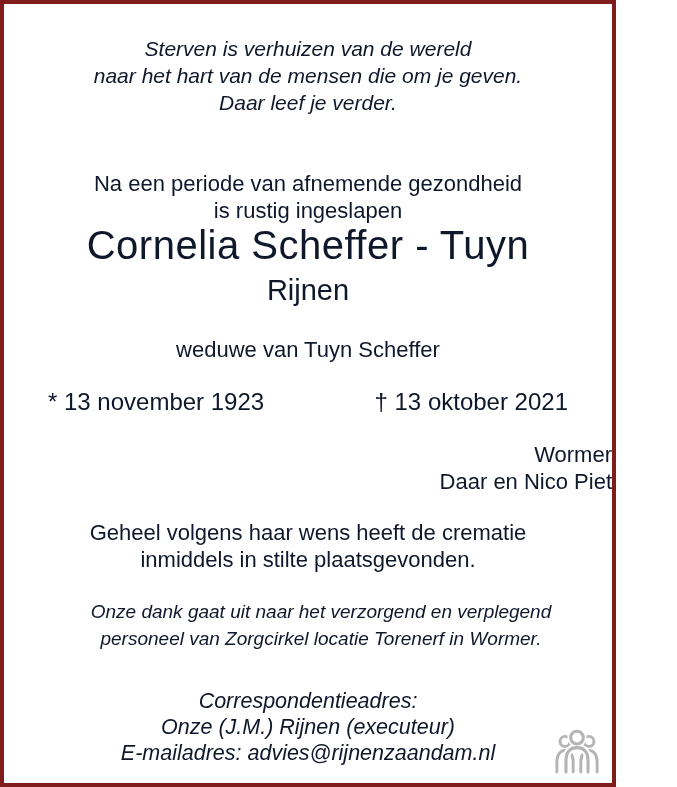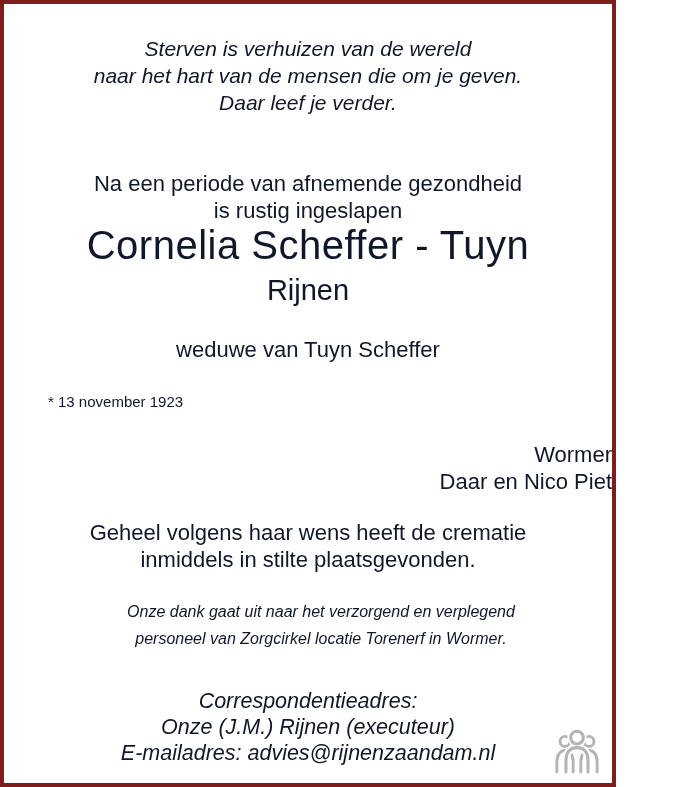--- a/index.html
+++ b/index.html
@@ -53,38 +53,38 @@
   .relation {
     top: 332px;
     font-size: 22px;
     line-height: 27px;
   }
   .dates {
     top: 384px;
     display: flex;
     justify-content: space-between;
     padding: 0 44px;
-    font-size: 15px;
+    font-size: 24px;
     line-height: 28px;
   }
   .family {
     top: 437px;
     font-size: 22px;
     line-height: 27px;
     text-align: right;
   }
   .cremation {
     top: 515px;
     font-size: 22px;
     line-height: 27px;
   }
   .thanks {
     top: 594px;
     font-style: italic;
-    font-size: 16px;
+    font-size: 19px;
     line-height: 27px;
     padding-left: 26px;
   }
   .correspondence {
     top: 684px;
     font-style: italic;
     font-size: 21.5px;
     line-height: 26px;
   }
   .logo {
@@ -118,20 +118,21 @@
   </div>
 
   <div class="block name">Cornelia Scheffer - Tuyn</div>
 
   <div class="block nickname">Rijnen</div>
 
   <div class="block relation">weduwe van Tuyn Scheffer</div>
 
   <div class="block dates">
     <span>* 13 november 1923</span>
+    <span>† 13 oktober 2021</span>
   </div>
 
   <div class="block family">
     <span class="line">Wormer</span>
     <span class="line">Daar en Nico Piet</span>
   </div>
 
   <div class="block cremation">
     <span class="line">Geheel volgens haar wens heeft de crematie</span>
     <span class="line">inmiddels in stilte plaatsgevonden.</span>

